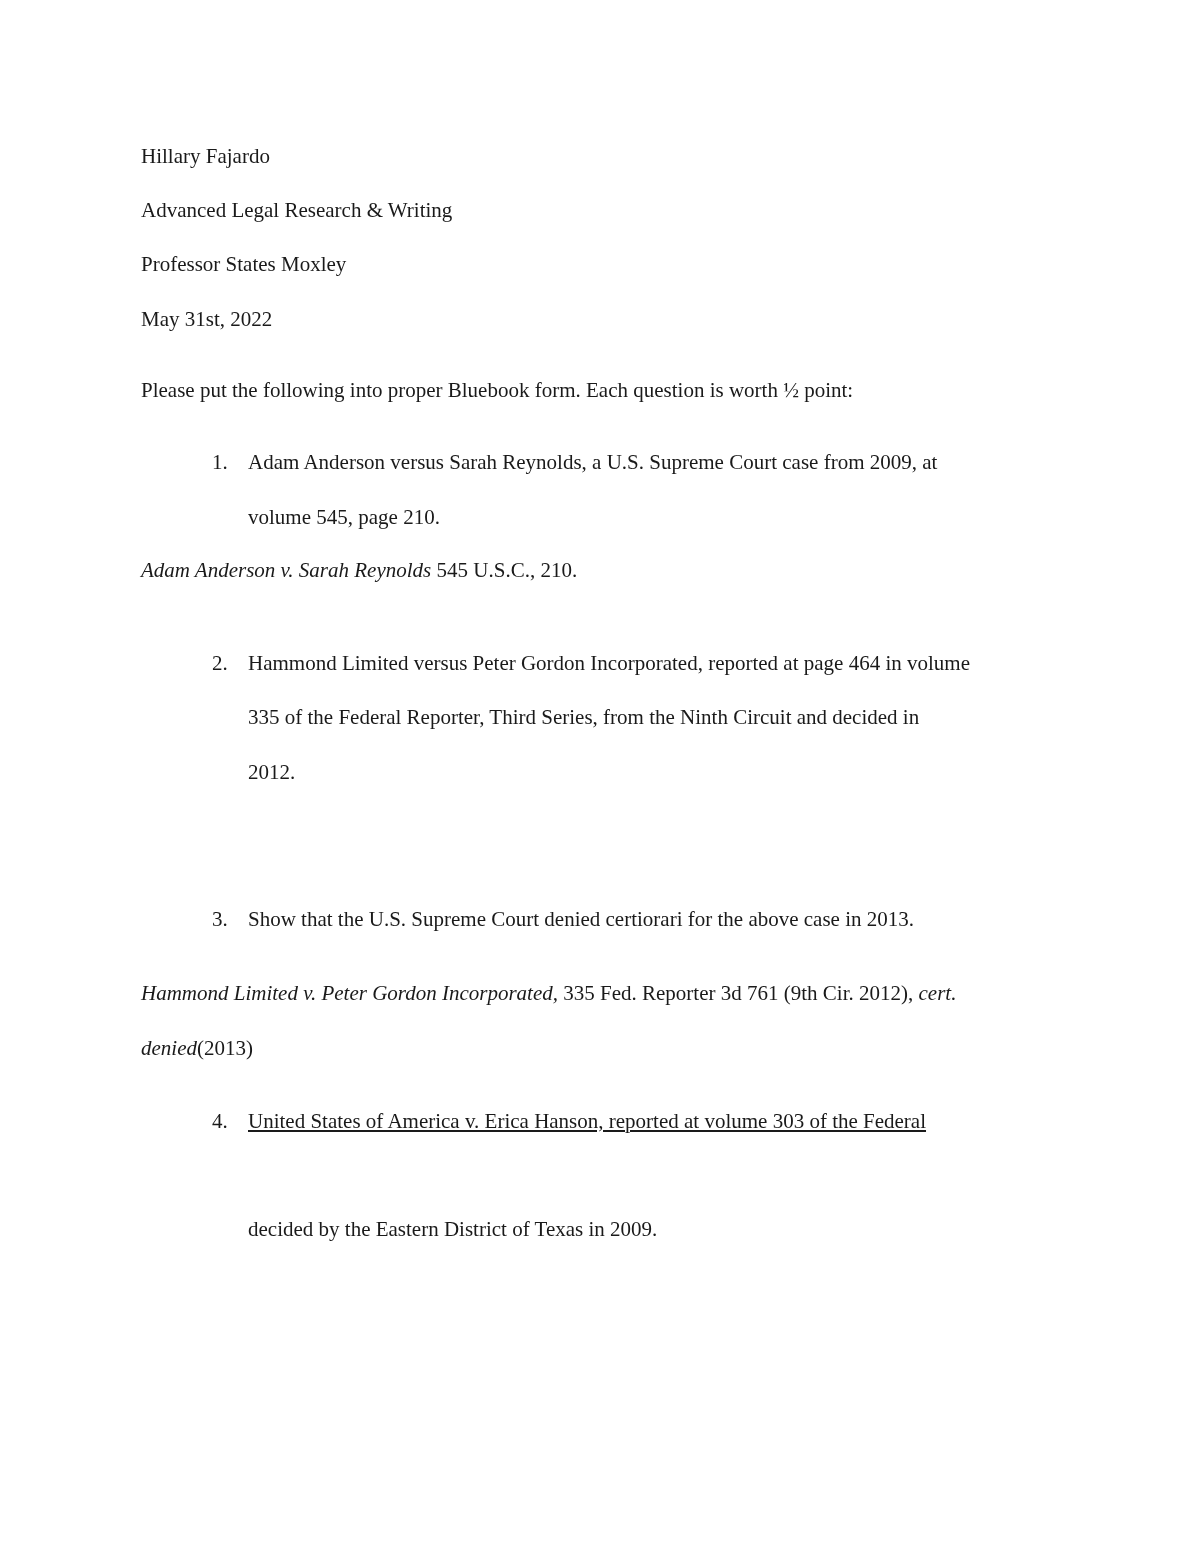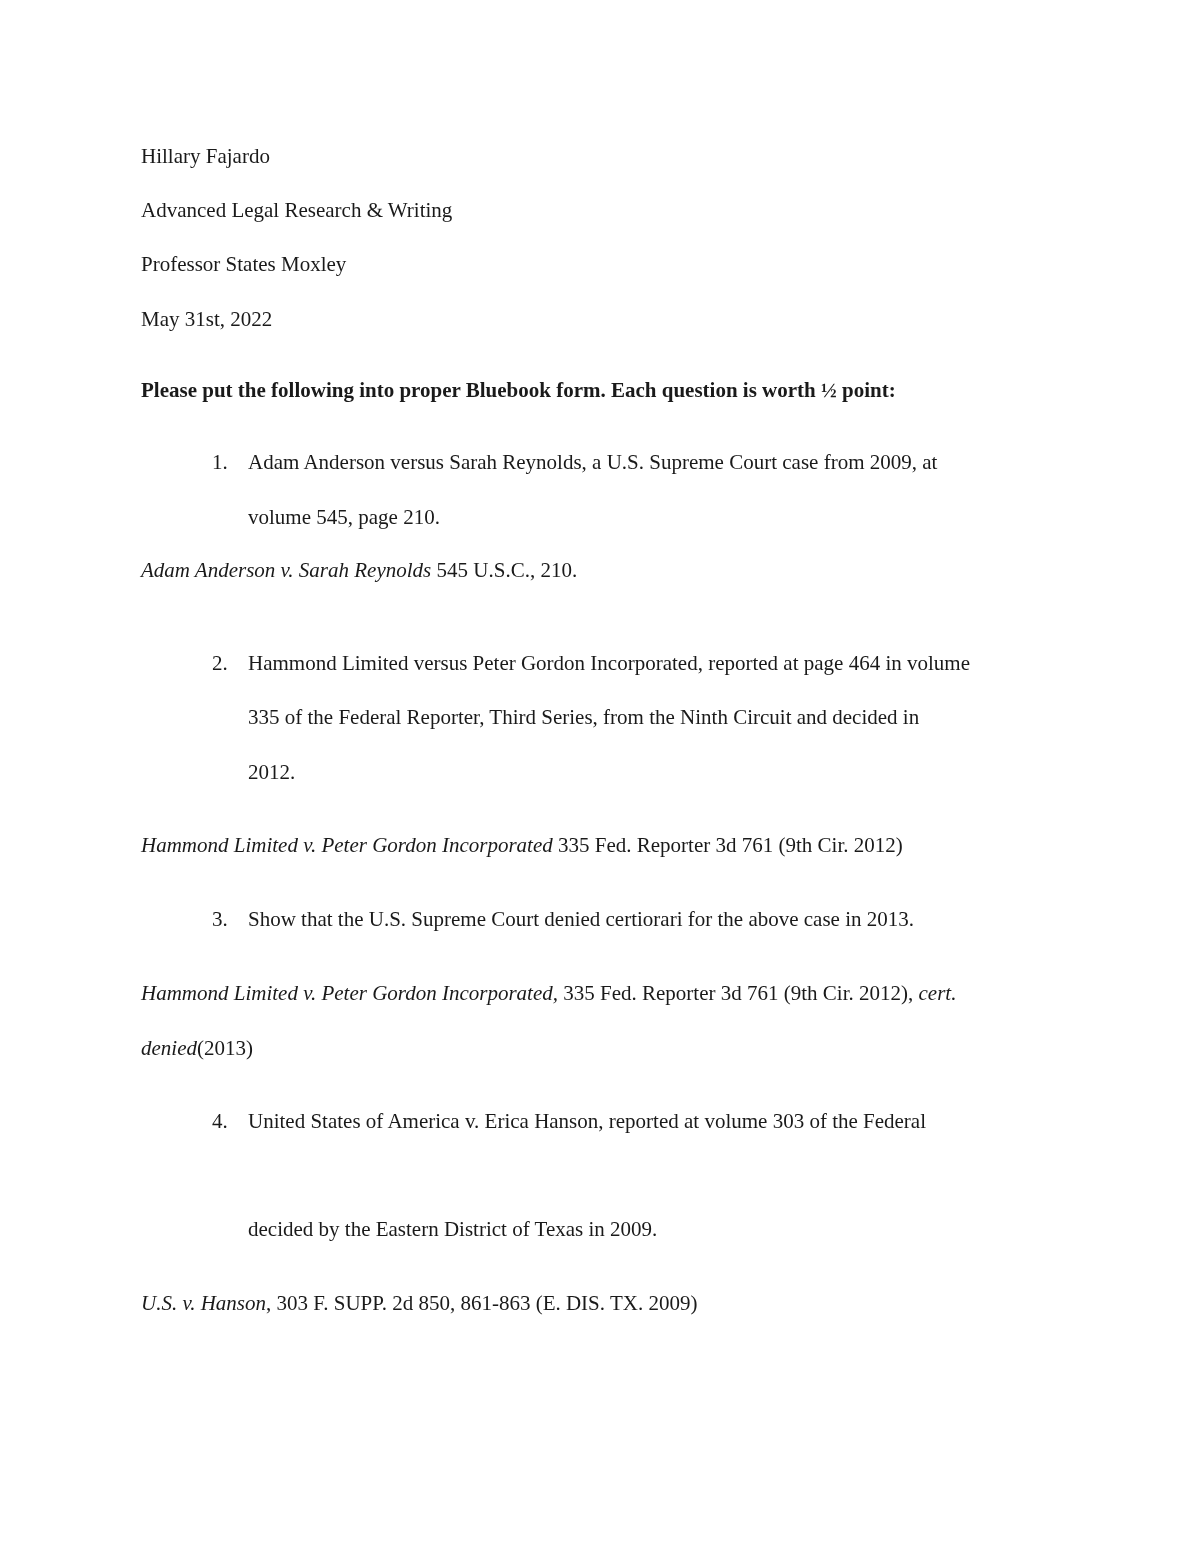--- a/index.html
+++ b/index.html
@@ -37,46 +37,40 @@
 </head>
 <body>
 
 <div class="page">
 
   <div class="line left" style="top:146px;">Hillary Fajardo</div>
   <div class="line left" style="top:200px;">Advanced Legal Research &amp; Writing</div>
   <div class="line left" style="top:254px;">Professor States Moxley</div>
   <div class="line left" style="top:309px;">May 31st, 2022</div>
 
-  <div class="line left" style="top:380px;font-weight:bold;">Please put the following into proper Bluebook form. Each question is worth ½ point:</div>
+  <div class="line left" style="top:380px;">Please put the following into proper Bluebook form. Each question is worth ½ point:</div>
 
   <div class="line num" style="top:452px;">1.</div>
   <div class="line indent" style="top:452px;">Adam Anderson versus Sarah Reynolds, a U.S. Supreme Court case from 2009, at</div>
   <div class="line indent" style="top:507px;">volume 545, page 210.</div>
   <div class="line left" style="top:560px;text-align:center;">
     <em>Adam Anderson v. Sarah Reynolds</em><span> 545 U.S.C., 210.</span>
   </div>
 
   <div class="line num" style="top:653px;">2.</div>
   <div class="line indent" style="top:653px;">Hammond Limited versus Peter Gordon Incorporated, reported at page 464 in volume</div>
   <div class="line indent" style="top:707px;">335 of the Federal Reporter, Third Series, from the Ninth Circuit and decided in</div>
   <div class="line indent" style="top:762px;">2012.</div>
-  <div class="line left" style="top:835px;">
-    <em>Hammond Limited v. Peter Gordon Incorporated</em><span> 335 Fed. Reporter 3d 761 (9th Cir. 2012)</span>
-  </div>
 
   <div class="line num" style="top:909px;">3.</div>
   <div class="line indent" style="top:909px;">Show that the U.S. Supreme Court denied certiorari for the above case in 2013.</div>
   <div class="line left" style="top:983px;">
     <em>Hammond Limited v. Peter Gordon Incorporated,</em><span> 335 Fed. Reporter 3d 761 (9th Cir. 2012), </span><em>cert.</em>
   </div>
   <div class="line left" style="top:1038px;">
     <em>denied</em><span>(2013)</span>
   </div>
 
   <div class="line num" style="top:1111px;">4.</div>
-  <div class="line indent" style="top:1111px;">United States of America v. Erica Hanson, reported at volume 303 of the Federal</div>
+  <div class="line indent" style="top:1111px;text-decoration:underline;">United States of America v. Erica Hanson, reported at volume 303 of the Federal</div>
   <div class="line indent" style="top:1219px;">decided by the Eastern District of Texas in 2009.</div>
-  <div class="line left" style="top:1293px;">
-    <em>U.S. v. Hanson</em><span>, 303 F. SUPP. 2d 850, 861-863 (E. DIS. TX. 2009)</span>
-  </div>
 
 </div>
 
 </body></html>

